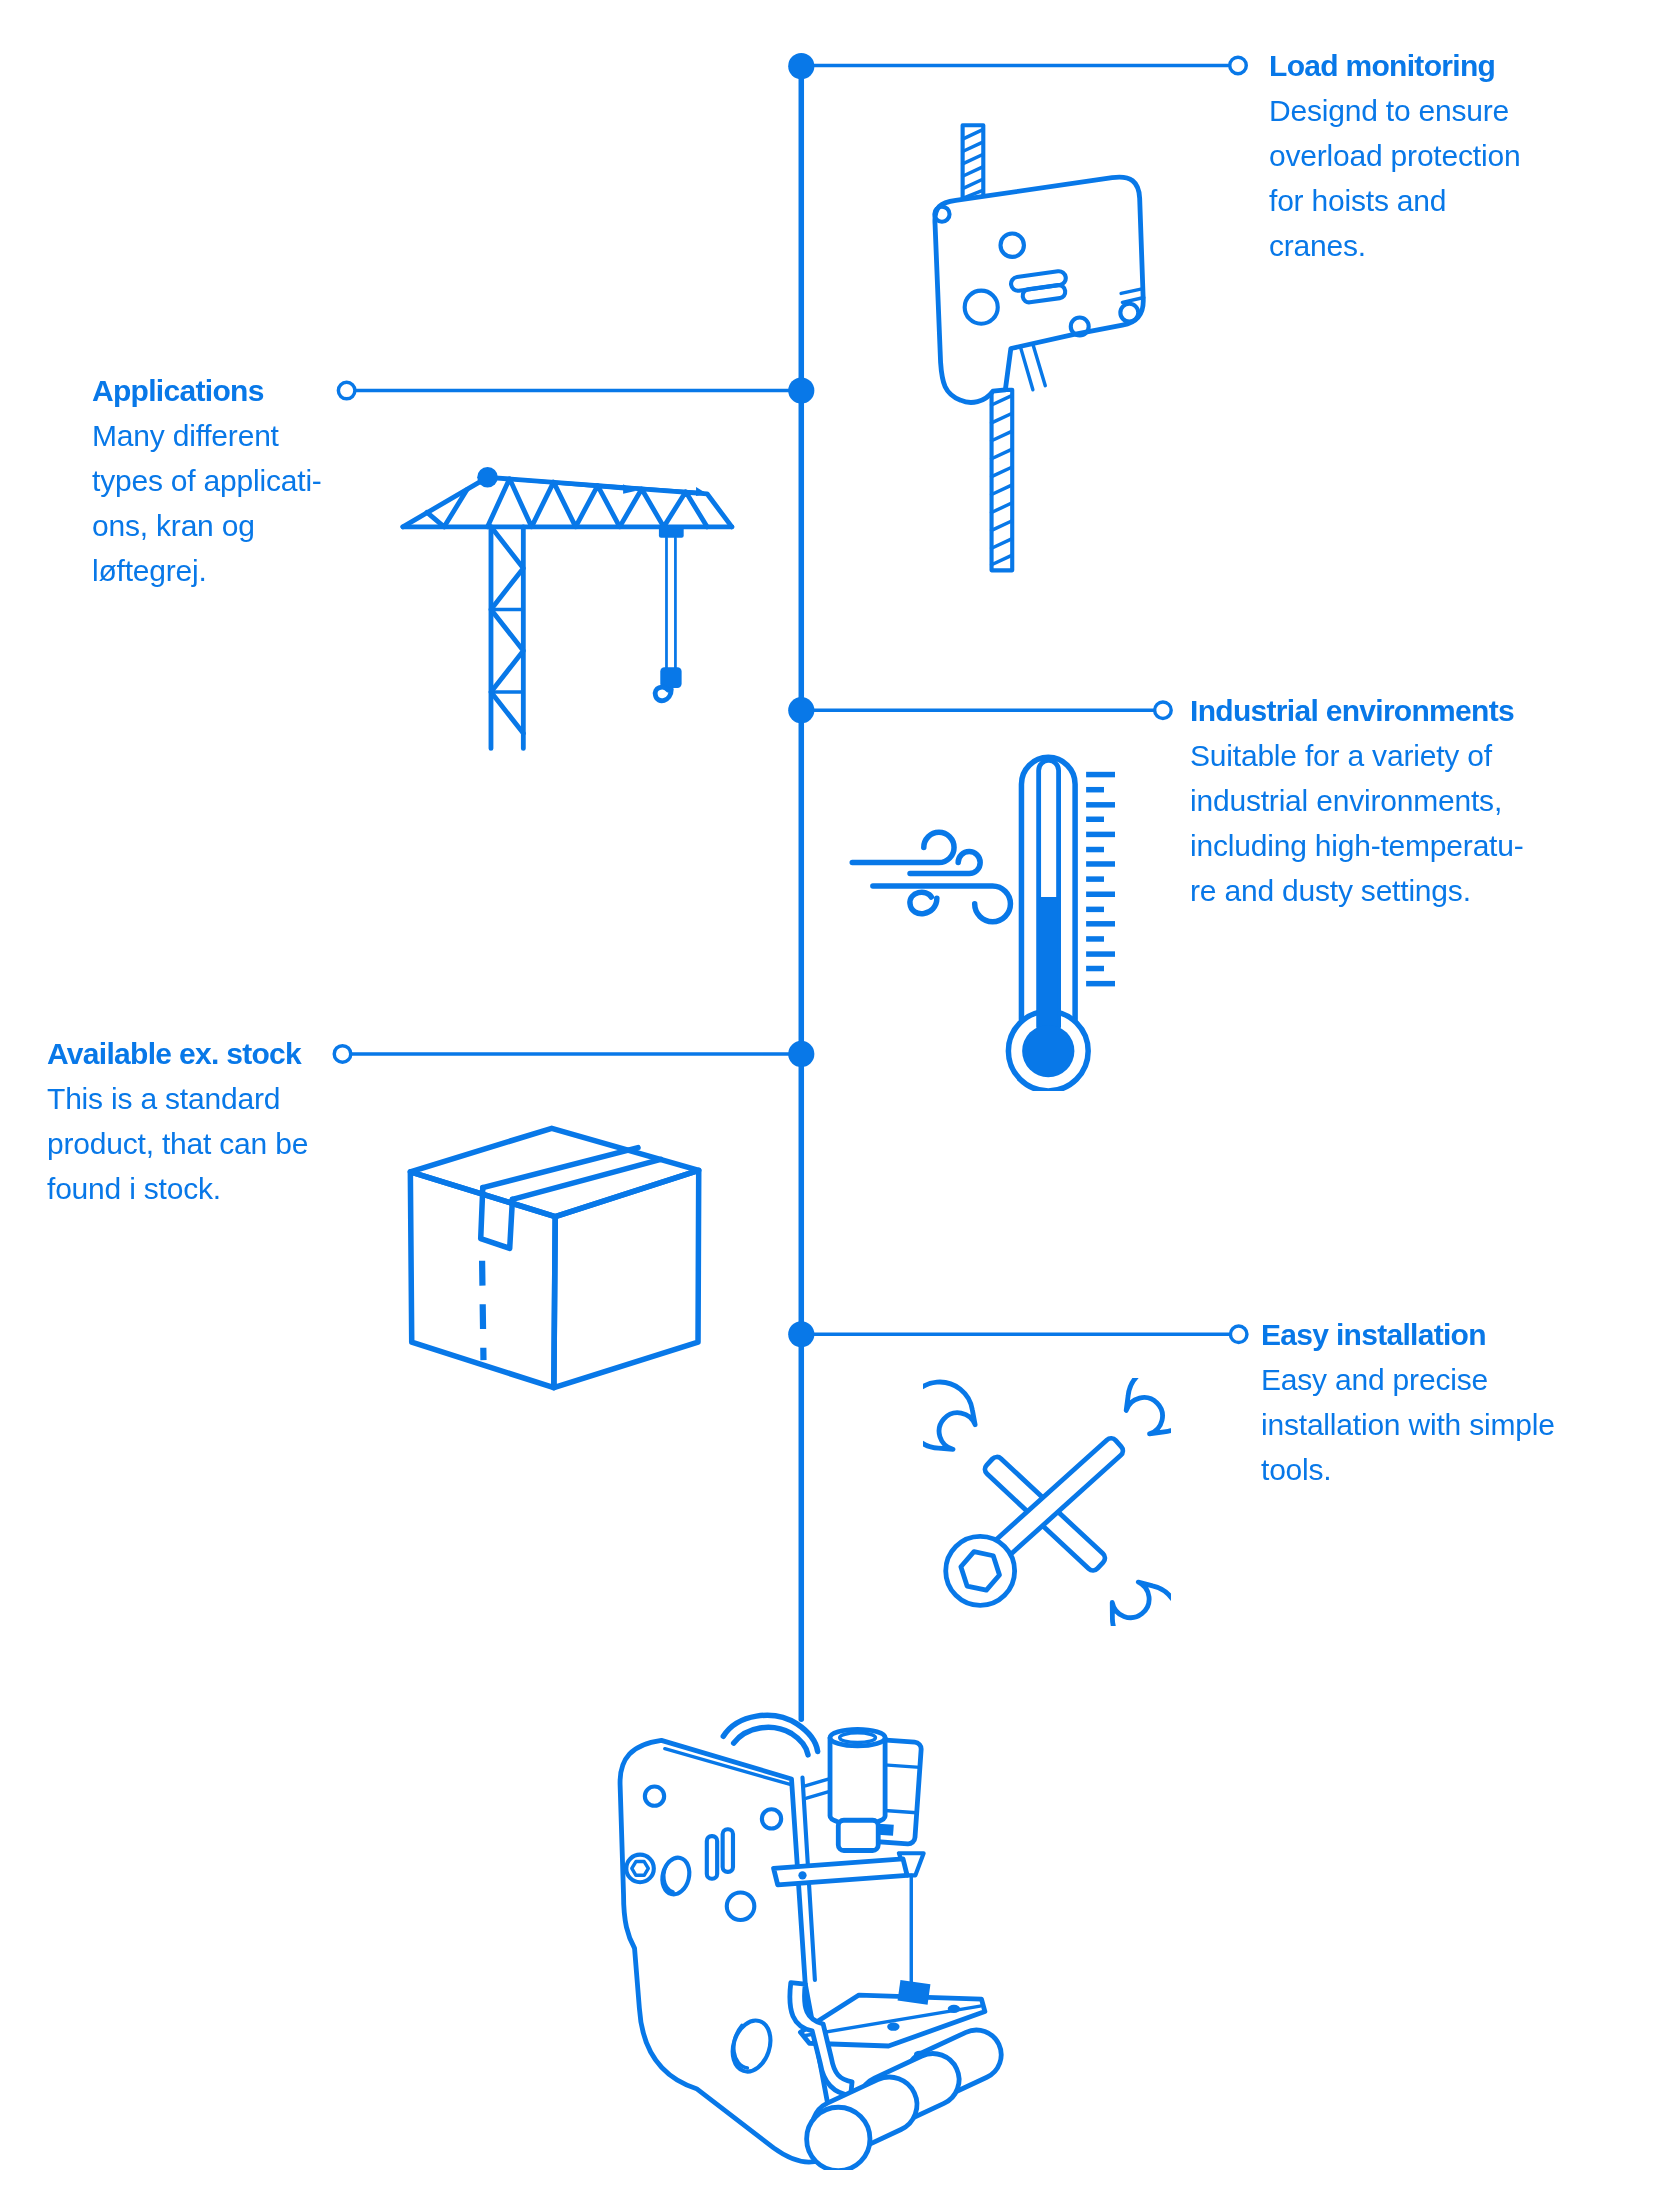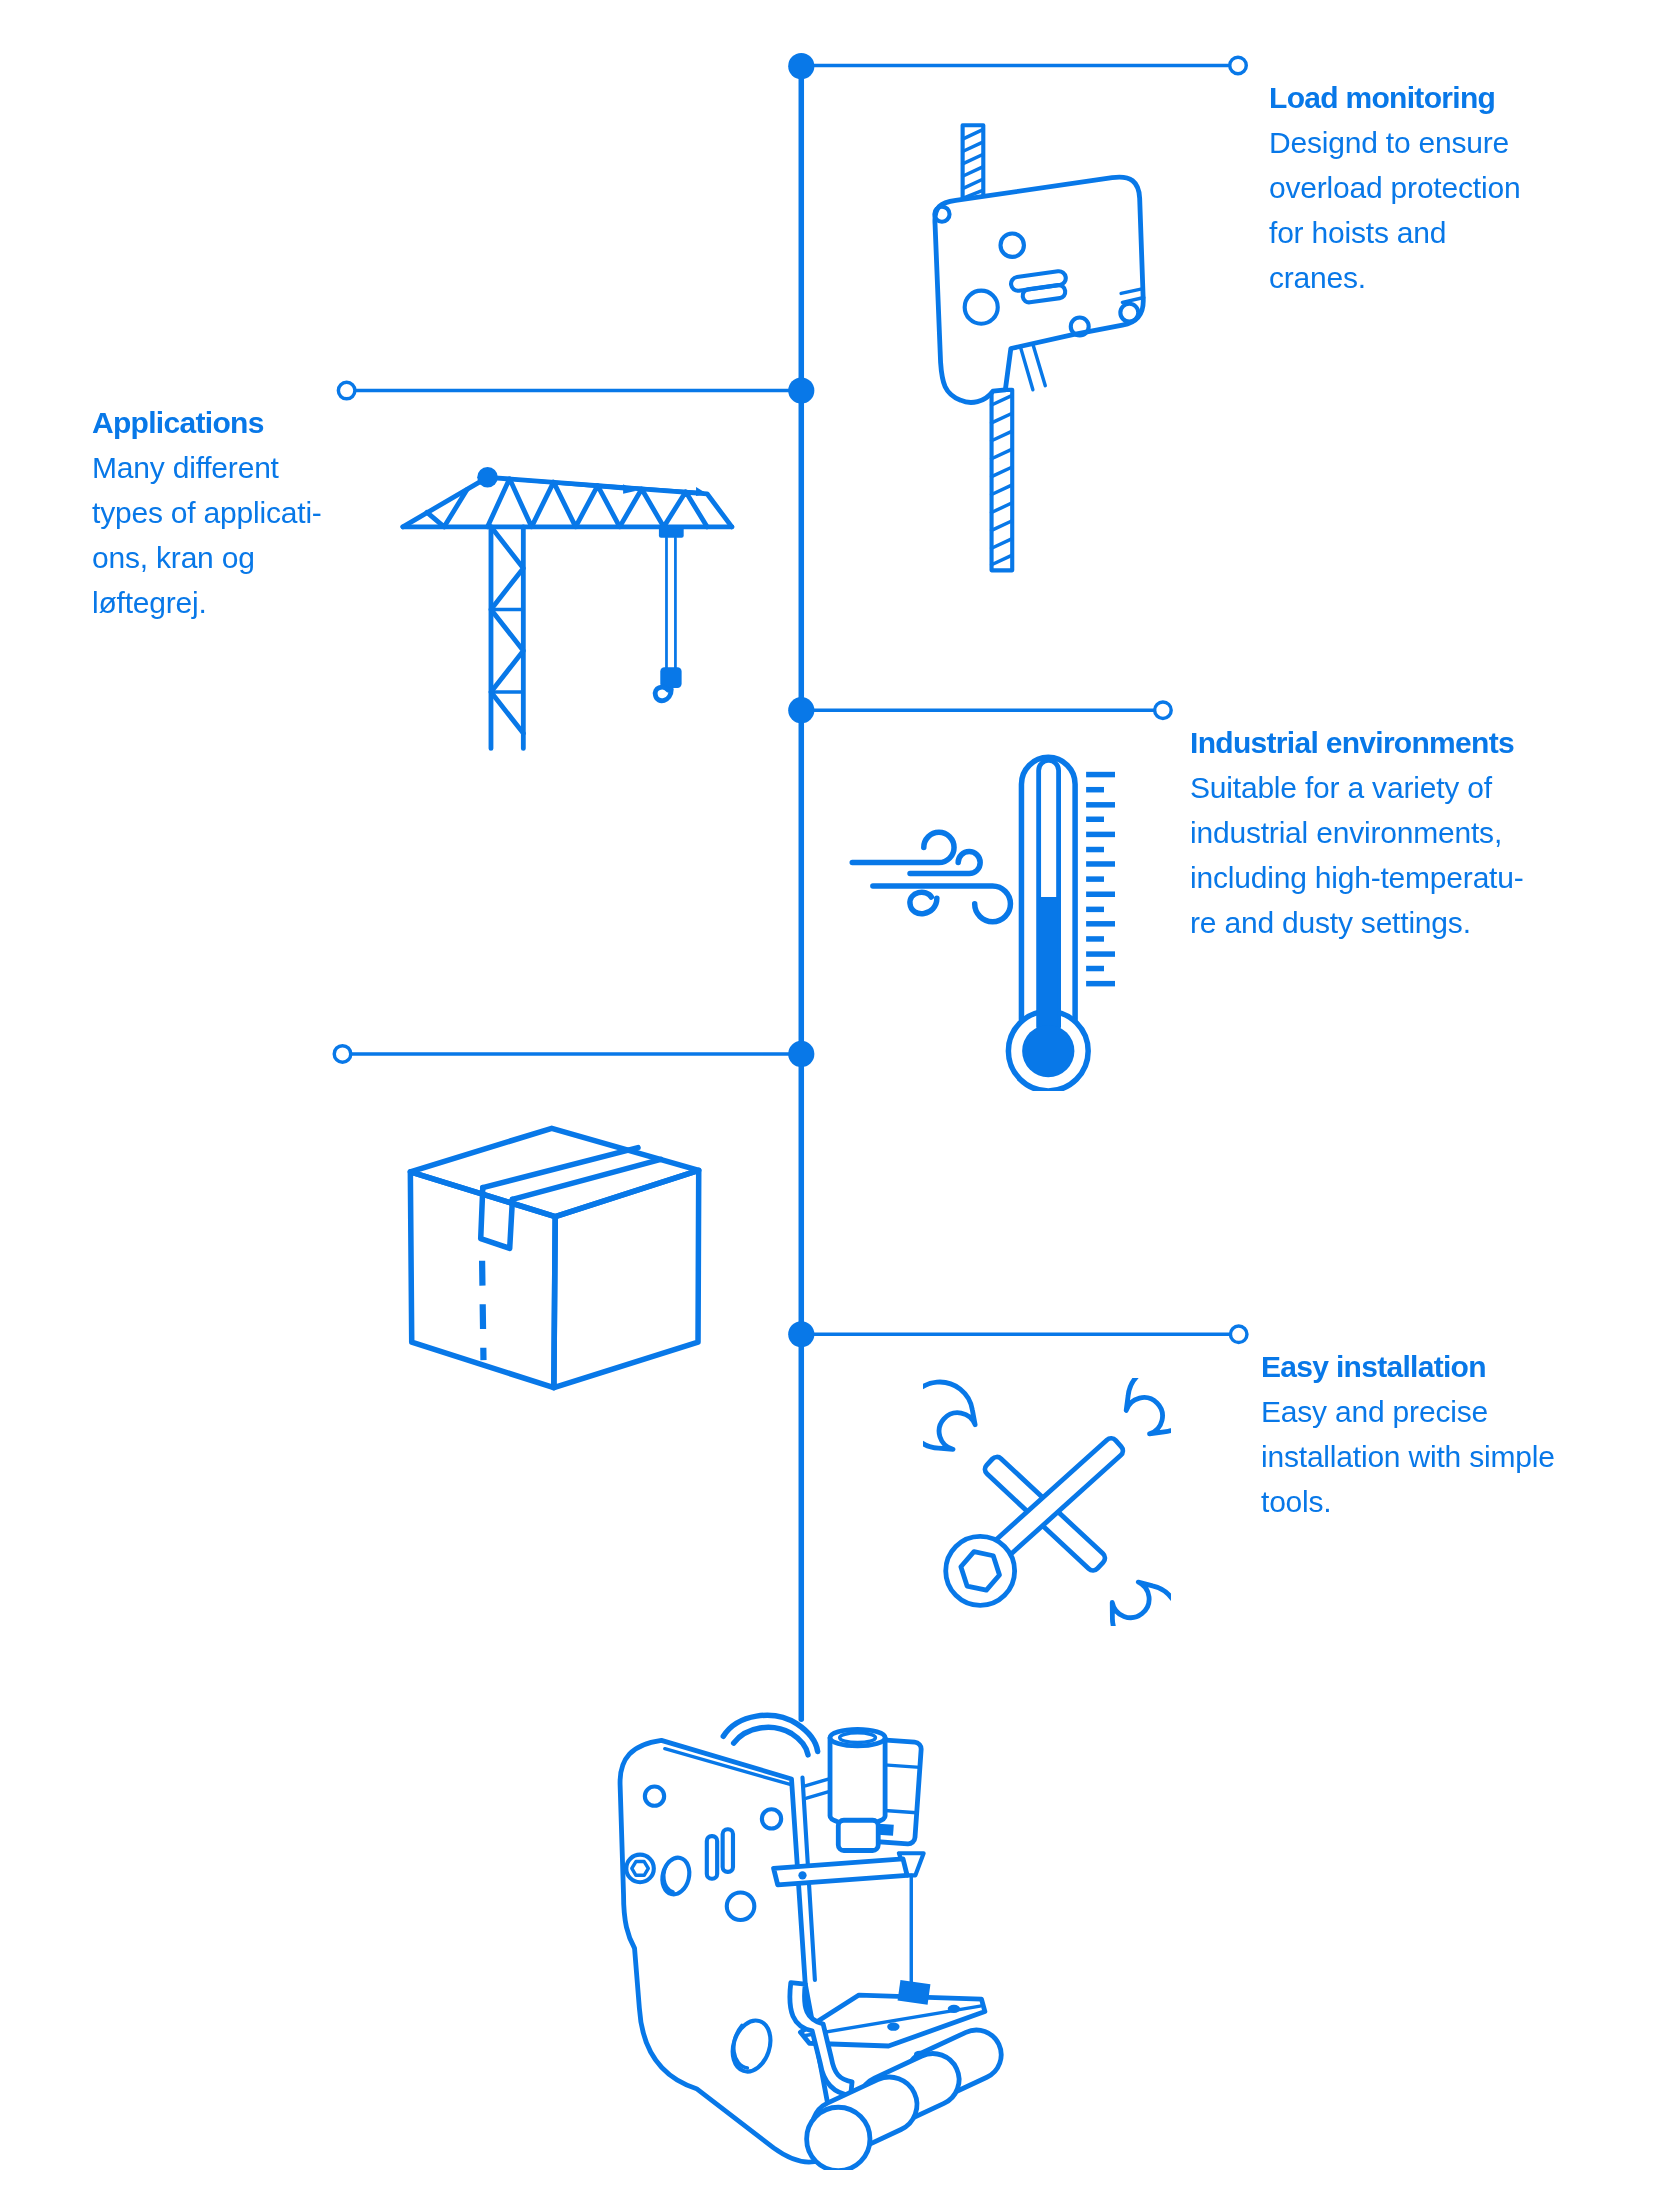--- a/index.html
+++ b/index.html
@@ -5,21 +5,21 @@
   :root { --ink:#0878e8; }
   * { box-sizing:border-box; margin:0; padding:0; }
   html,body { background:#ffffff; }
   .page {
     position:relative; width:1668px; height:2205px;
     background:#ffffff; overflow:hidden;
     font-family:"Liberation Sans", sans-serif;
   }
   .layer { position:absolute; left:0; top:0; }
   .feature { position:absolute; color:var(--ink); font-size:30px; line-height:45px; }
-  .feature .ttl { font-weight:bold; font-size:30px; letter-spacing:-0.7px;margin-top:32px; }
+  .feature .ttl { font-weight:bold; font-size:30px; letter-spacing:-0.7px; }
   .feature .desc { white-space:pre-line; letter-spacing:-0.2px; }
   .icon { position:absolute; }
   svg .s  { stroke:var(--ink); fill:none; stroke-width:7; stroke-linecap:round; stroke-linejoin:round; }
   svg .f  { fill:var(--ink); stroke:none; }
   svg .w  { fill:#ffffff; stroke:var(--ink); stroke-width:7; stroke-linejoin:round; stroke-linecap:round; }
   svg .end { fill:#ffffff; stroke:var(--ink); }
 </style>
 </head>
 <body>
 
@@ -64,20 +64,26 @@
   </div>
 
   <div class="feature" style="left:92px; top:368px; width:358px">
     <div class="ttl">Applications</div>
     <div class="desc">Many different
 types of applicati-
 ons,  kran og
 løftegrej.</div>
   </div>
 
+  <div class="feature" style="left:47px; top:1031px; width:386px">
+    <div class="ttl">Available ex. stock</div>
+    <div class="desc">This is a standard
+product, that can be
+found i stock.</div>
+  </div>
 
   <div class="feature" style="left:1261px; top:1312px; width:413px">
     <div class="ttl">Easy installation</div>
     <div class="desc">Easy and precise
 installation with simple
 tools.</div>
   </div>
 
   <svg class="icon" style="left:902px; top:121px" width="248" height="455" viewBox="0 0 360 660">
     <g>

